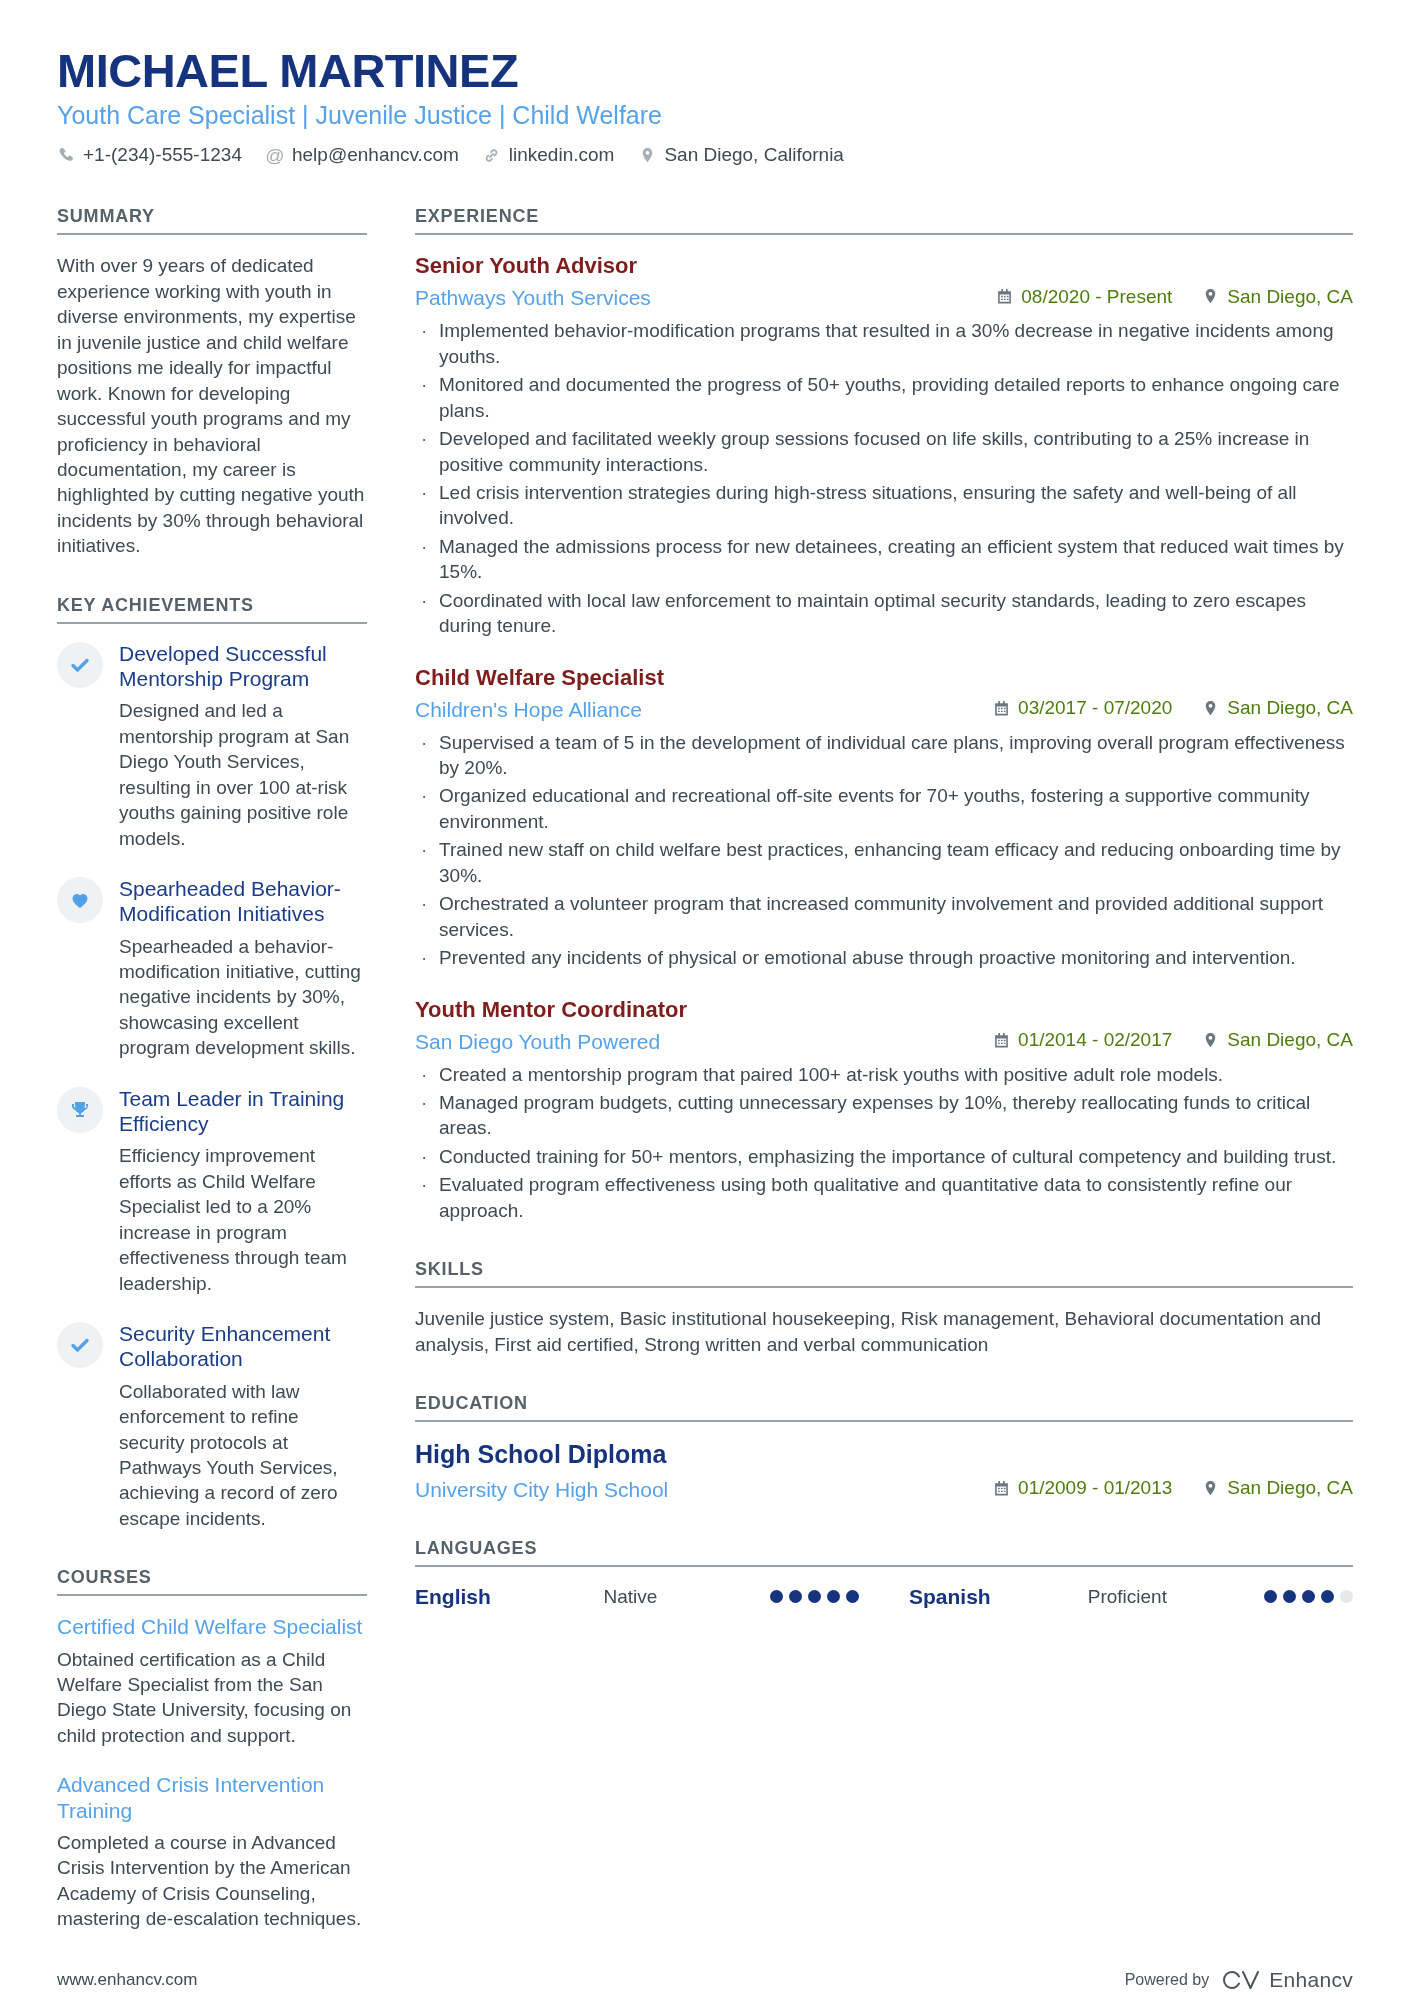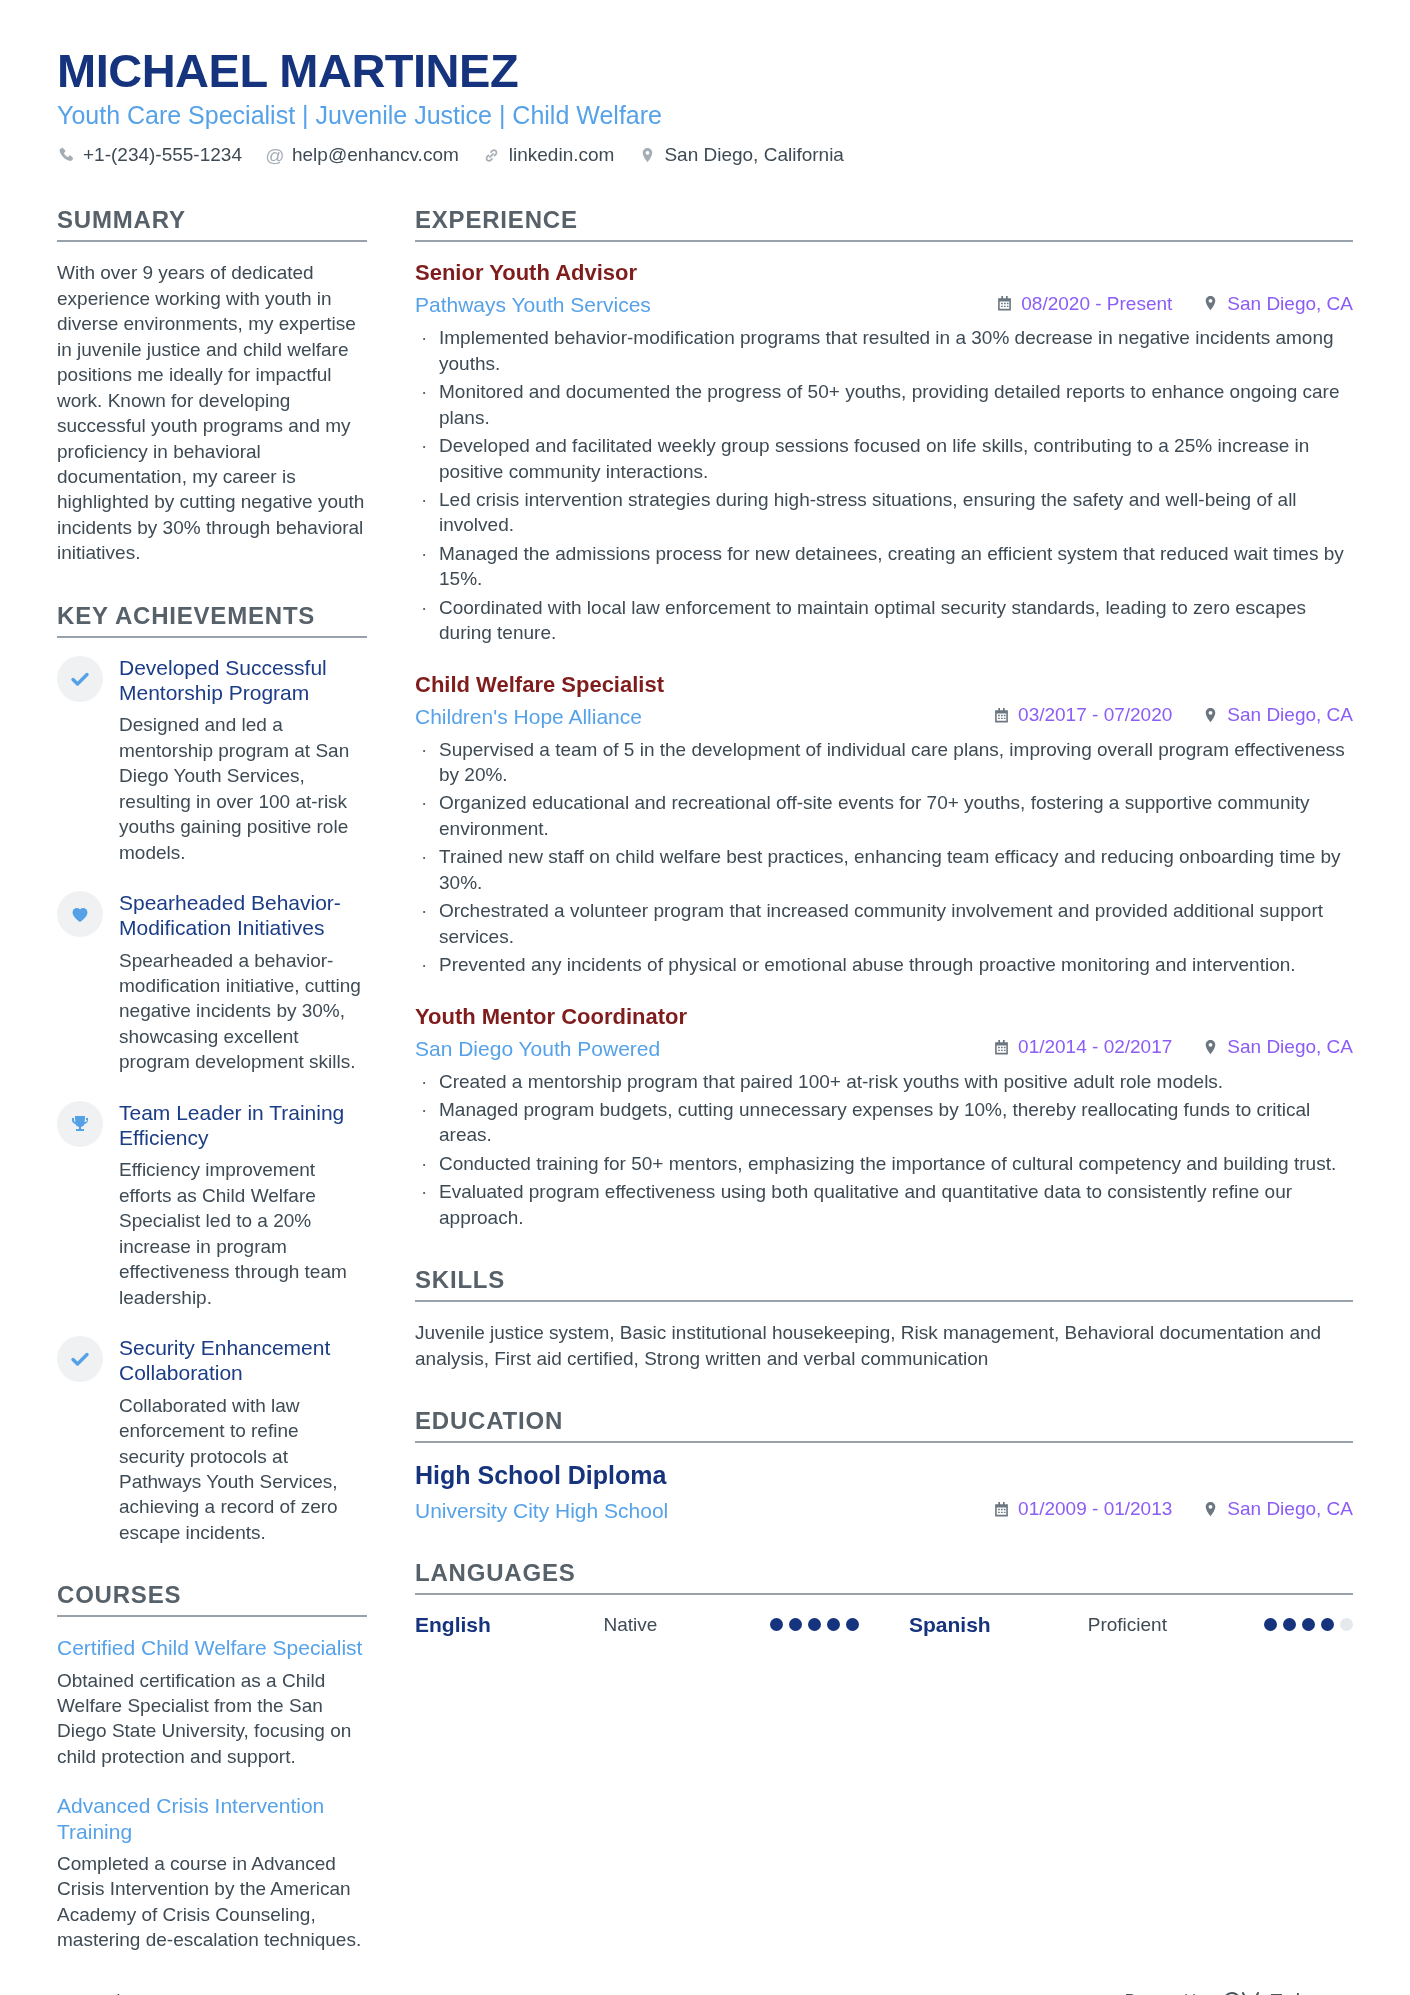--- a/index.html
+++ b/index.html
@@ -47,21 +47,21 @@
   
   .columns {
     display: grid;
     grid-template-columns: 310px 1fr;
     column-gap: 48px;
     align-items: start;
   }
 
   .section { margin-bottom: 36px; }
   .section-heading {
-    font-size: 24px;
+    font-size: 18px;
     letter-spacing: 0.8px;
     color: #57616a;
     border-bottom: 2px solid #99a2aa;
     padding-bottom: 6px;
     margin-bottom: 18px;
     text-transform: uppercase;
   }
 
   .body-text { font-size: 19px; line-height: 1.34; color: #3e4a54; }
 
@@ -87,21 +87,21 @@
 
   
   .course-item { margin-bottom: 24px; }
   .course-title { font-size: 21px; color: #56a2e9; line-height: 1.2; margin-bottom: 7px; }
 
   
   .job { margin-bottom: 26px; }
   .job-title { font-size: 22px; color: #7f1d1d; font-weight: 700; line-height: 1.2; margin-bottom: 6px; }
   .job-meta { display: flex; align-items: baseline; justify-content: space-between; margin-bottom: 8px; }
   .job-company { font-size: 21px; color: #56a2e9; }
-  .meta-right { display: flex; align-items: center; gap: 30px; font-size: 19px; color: #8b5cf6; }
+  .meta-right { display: flex; align-items: center; gap: 30px; font-size: 19px; color: #4d7c0f; }
   .meta-chunk { display: flex; align-items: center; gap: 8px; white-space: nowrap; }
   .meta-chunk svg { width: 17px; height: 17px; flex: 0 0 auto; }
   .bullets { list-style: none; }
   .bullets li {
     position: relative;
     padding-left: 24px;
     font-size: 19px;
     line-height: 1.34;
     margin-bottom: 3px;
   }

